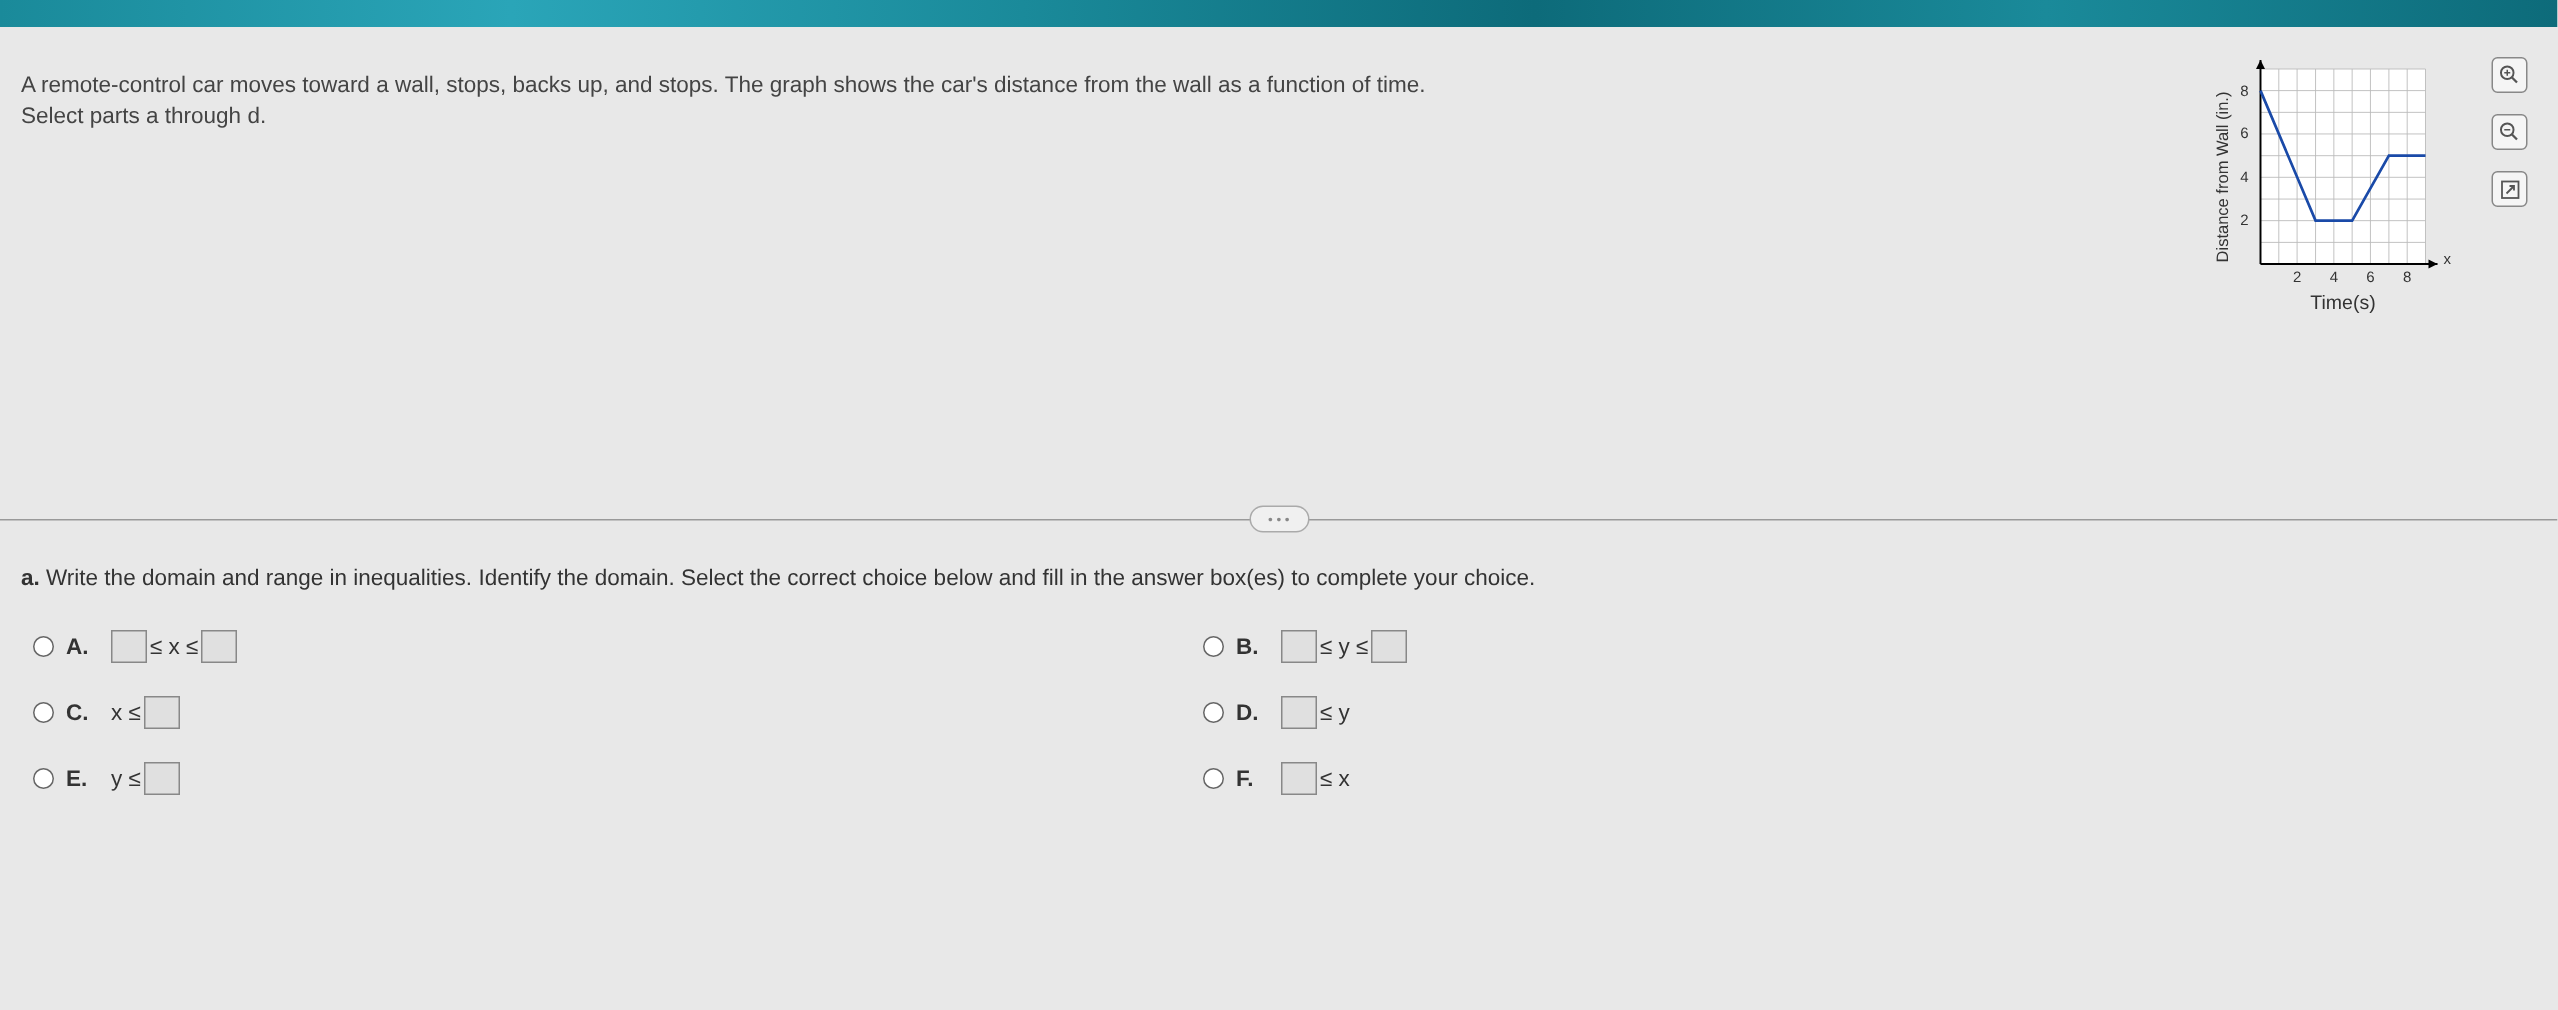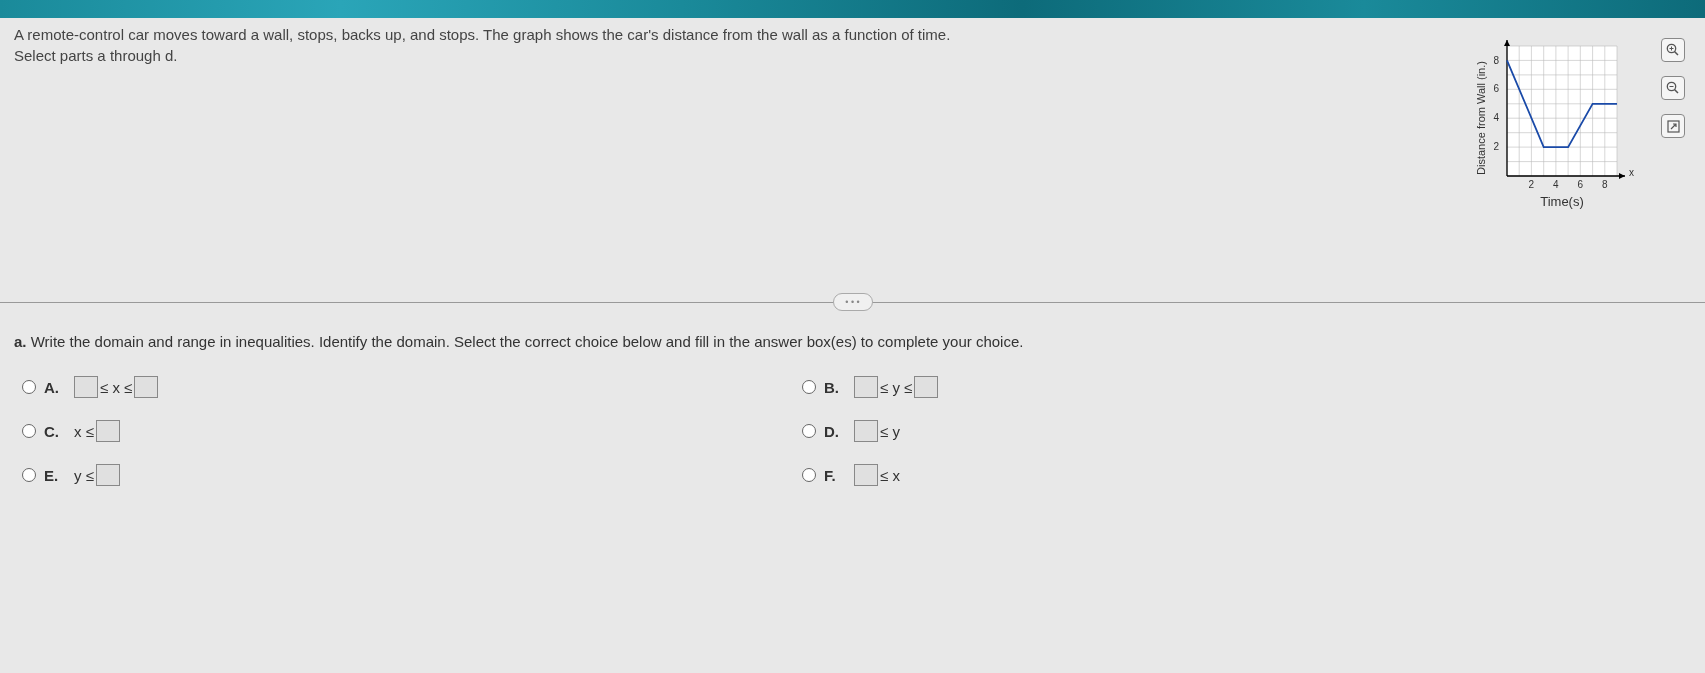--- a/index.html
+++ b/index.html
@@ -11,21 +11,21 @@
     width: 1705px;
     height: 673px;
     overflow: hidden;
     position: relative;
   }
   .top-bar {
     height: 18px;
     background: linear-gradient(to right, #1a8a9a 0%, #2aa5b8 20%, #1a8a9a 40%, #0d6b7a 60%, #1a8a9a 80%, #0d6b7a 100%);
   }
   .content {
-    padding: 6px 14px;
+    padding: 28px 14px;
     position: relative;
   }
   .question-text {
     color: #444;
     line-height: 1.4;
     max-width: 1300px;
   }
   .graph-area {
     position: absolute;
     right: 60px;

